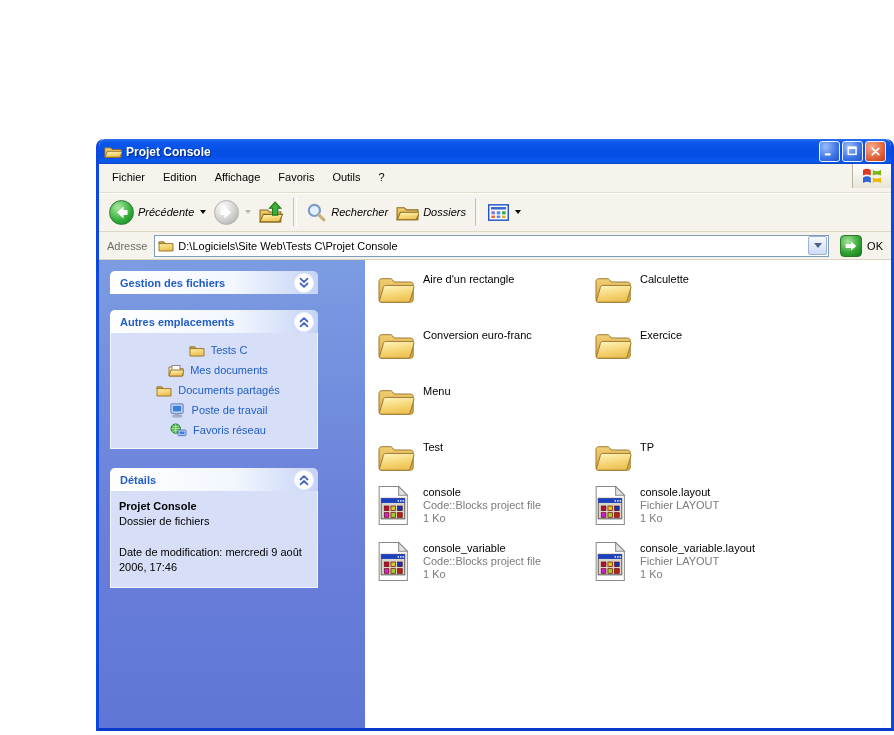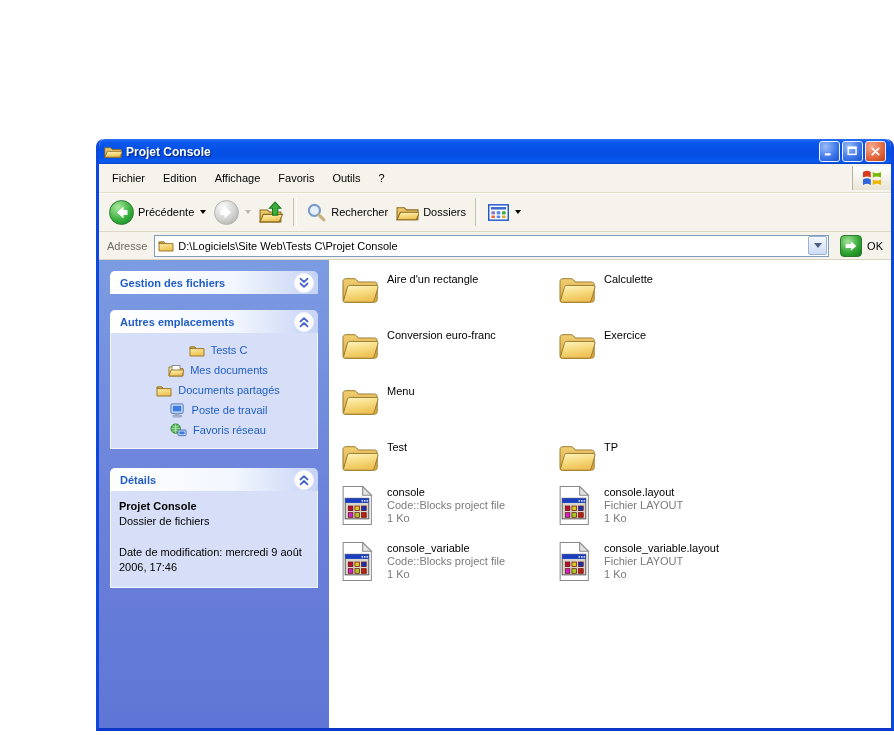--- a/index.html
+++ b/index.html
@@ -18,53 +18,53 @@
     background:linear-gradient(180deg,#2b71f2 0%,#0c59ee 12%,#054fe4 45%,#0550e6 72%,#0b5bf0 90%,#0747c9 100%);
     border-radius:6px 6px 0 0;
   }
   .titlebar .ticon{width:18px;height:15px;margin-right:4px;flex:none;}
   .title-text{color:#fff;font-weight:bold;font-size:12px;text-shadow:1px 1px 1px #00257e;flex:1;white-space:nowrap;overflow:hidden;}
   .tb-btn{width:21px;height:21px;border-radius:3px;border:1px solid #eef2ff;margin-left:2px;flex:none;
     display:flex;align-items:center;justify-content:center;padding:0;cursor:default;}
   .btn-blue{background:radial-gradient(circle at 30% 25%,#9bbcf6,#3b74e8 60%,#1e50c8);}
   .btn-red{background:radial-gradient(circle at 30% 25%,#f6ab8e,#e1643c 60%,#c33c12);}
   
-  .menubar{height:28px;background:#f5f3ec;display:flex;align-items:center;border-bottom:1px solid #e2ddc9;}
+  .menubar{height:28px;background:#f5f3ec;display:flex;align-items:flex-start;border-bottom:1px solid #e2ddc9;}
   .menu-items{display:flex;align-items:center;padding-left:4px;flex:1;}
   .menu-item{padding:0 9px;line-height:27px;cursor:default;}
   .flag-box{width:38px;border-left:1px solid #b6b2a0;background:linear-gradient(180deg,#ffffff,#e9e6d6);
     display:flex;align-items:center;justify-content:center;flex:none;}
   
   .toolbar{height:38px;background:#f5f3ec;display:flex;align-items:center;padding:0 6px;
     border-bottom:1px solid #dcd7c2;box-shadow:inset 0 1px 0 #fff;}
   .tool-group{display:flex;align-items:center;gap:4px;padding:2px 4px;border-radius:3px;cursor:default;}
   .nav-circle{width:23px;height:23px;border-radius:50%;display:flex;align-items:center;justify-content:center;flex:none;}
   .nav-green{background:radial-gradient(circle at 35% 28%,#a9ea9d,#35ad3c 58%,#0f8024);border:1px solid #2e7a33;}
   .nav-gray{background:radial-gradient(circle at 35% 28%,#fdfdfd,#cfcfcd 58%,#a3a3a0);border:1px solid #b5b3ae;}
   .caret{width:0;height:0;border-left:3px solid transparent;border-right:3px solid transparent;border-top:4px solid #000;margin-left:2px;}
   .caret.dis{border-top-color:#b9b7b0;}
   .tsep{width:2px;height:28px;border-left:1px solid #c9c4b0;border-right:1px solid #ffffff;margin:0 5px;}
-  .tool-label{white-space:nowrap;}
+  .tool-label{white-space:nowrap;font-style:italic;}
   
   .addressbar{height:27px;background:#f5f3ec;display:flex;align-items:center;padding:0 4px 0 8px;gap:7px;
     border-bottom:1px solid #d9d4c0;}
   .addr-label{color:#6f6d64;flex:none;}
   .addr-input{flex:1;height:22px;background:#fff;border:1px solid #7f9db9;display:flex;align-items:center;
     padding:0 1px 0 3px;gap:4px;box-sizing:border-box;}
   .addr-text{flex:1;white-space:nowrap;overflow:hidden;}
   .combo-btn{width:17px;height:17px;flex:none;border:1px solid #9ab2d8;border-radius:2px;
     background:linear-gradient(180deg,#f5f8fd,#cddcf5);display:flex;align-items:center;justify-content:center;}
   .combo-btn .cv{width:0;height:0;border-left:4px solid transparent;border-right:4px solid transparent;border-top:5px solid #4d6185;}
   .ok-group{display:flex;align-items:center;gap:5px;padding:0 4px;flex:none;}
   .ok-btn{width:20px;height:20px;border-radius:4px;border:1px solid #2d7a2d;
     background:radial-gradient(circle at 35% 28%,#a5e39b,#2fa433 60%,#157a1d);
     display:flex;align-items:center;justify-content:center;}
   
   .content{display:flex;height:471px;}
-  .sidebar{width:230px;flex:none;background:linear-gradient(180deg,#7c9ce2 0%,#6a80da 55%,#6076d6 100%);position:relative;}
+  .sidebar{width:266px;flex:none;background:linear-gradient(180deg,#7c9ce2 0%,#6a80da 55%,#6076d6 100%);position:relative;}
   .panel{position:absolute;left:11px;width:208px;}
   .panel-hd{height:23px;background:linear-gradient(90deg,#ffffff 0%,#f2f6fe 60%,#c6d3f5 100%);
     border-radius:5px 5px 0 0;display:flex;align-items:center;padding:0 4px 0 10px;cursor:default;}
   .panel-hd .ph-title{color:#215dc6;font-weight:bold;flex:1;}
   .chev-btn{width:18px;height:18px;border-radius:50%;background:#fff;border:1px solid #f0f4ff;
     display:flex;align-items:center;justify-content:center;flex:none;}
   .panel-bd{background:#d6dff7;border:1px solid #f2f6ff;border-top:none;padding:7px 6px 8px 6px;}
   .side-item{display:flex;align-items:center;gap:6px;height:20px;padding-left:8px;color:#215dc6;cursor:pointer;justify-content:center;}
   .side-item svg{flex:none;}
   .dt-name{font-weight:bold;}

